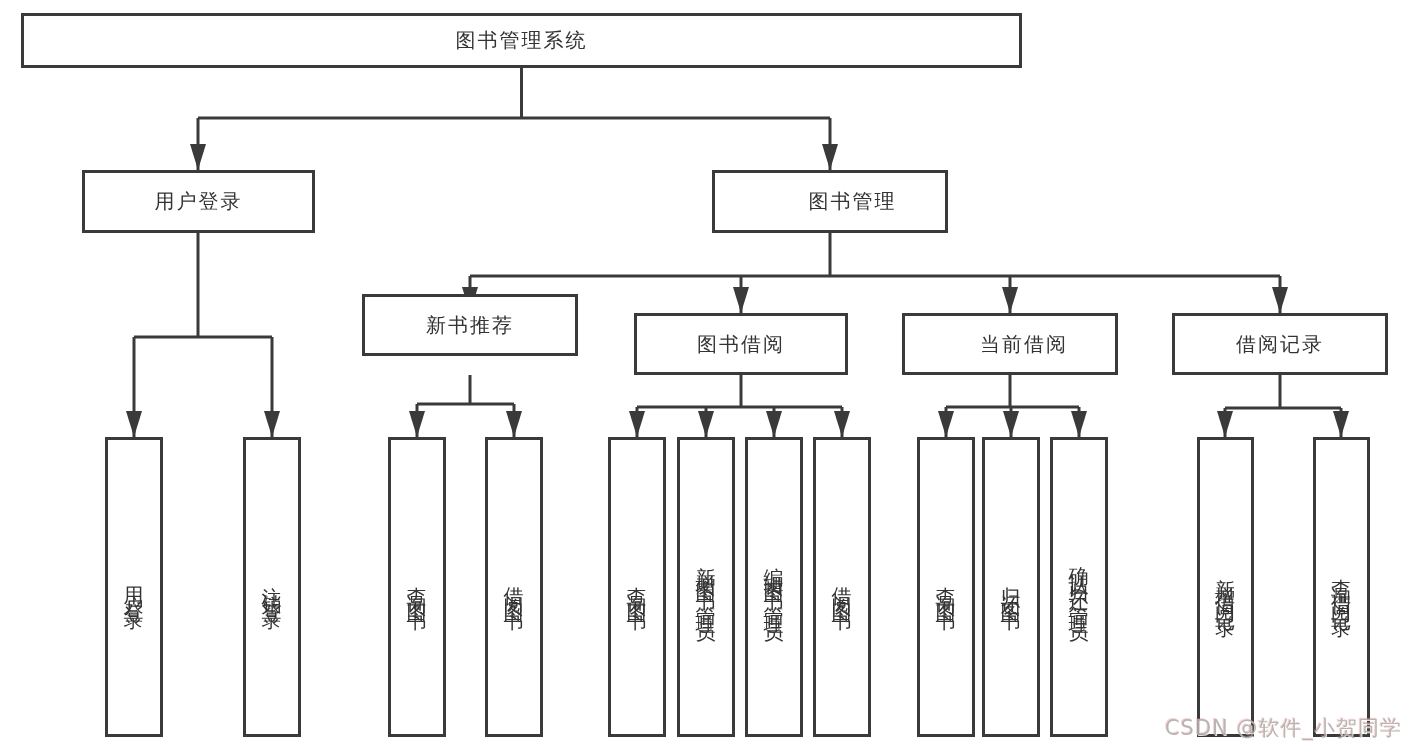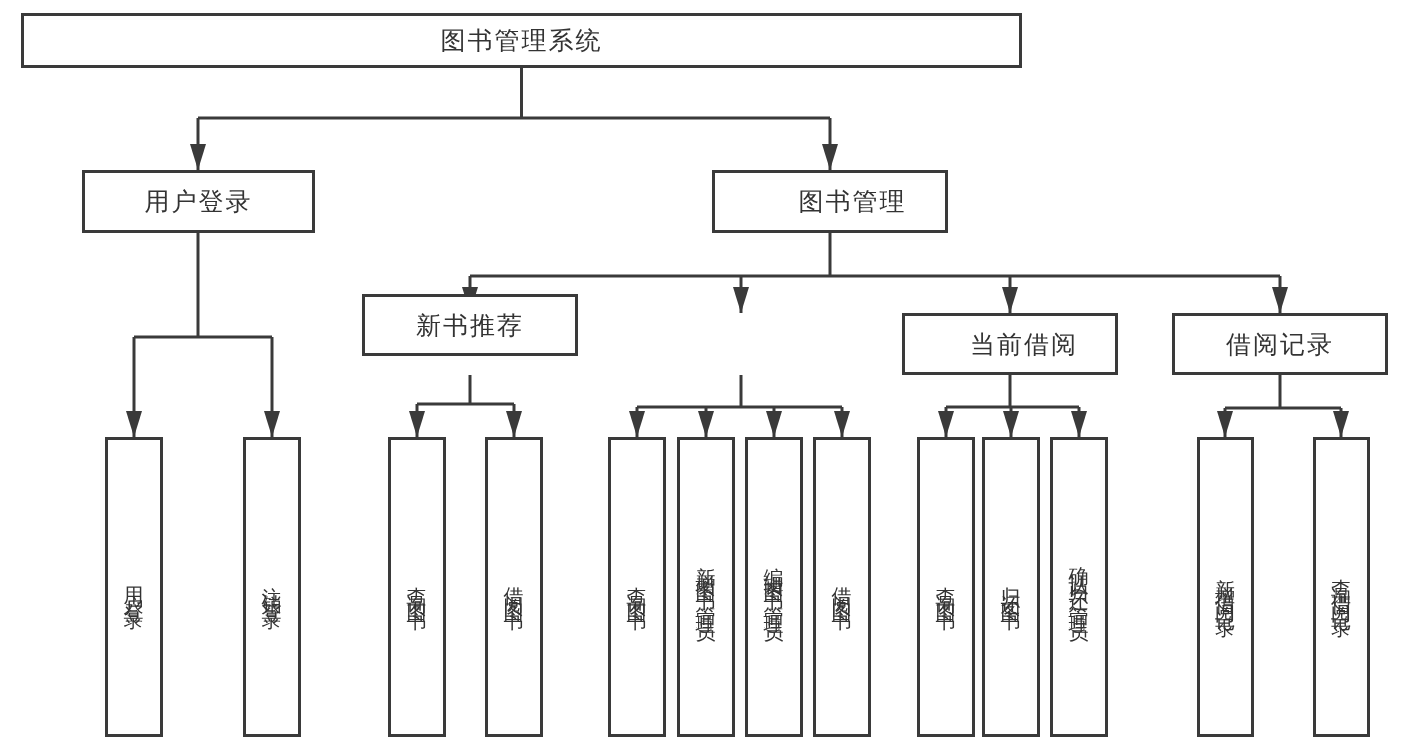--- a/index.html
+++ b/index.html
@@ -28,21 +28,21 @@
     box-sizing: border-box;
     border: 3px solid var(--line, #3a3a3a);
     background: #ffffff;
     color: var(--text, #333333);
     display: flex;
     align-items: center;
     justify-content: center;
     z-index: 1;
   }
   .hlabel {
-    font-size: 25px;
+    font-size: 20px;
     letter-spacing: 2px;
     white-space: nowrap;
   }
   .leaf {
     writing-mode: vertical-rl;
     text-orientation: mixed;
     font-size: 20px;
     letter-spacing: 8px;
     line-height: 1;
     white-space: nowrap;
@@ -112,20 +112,21 @@
     <path class="line" d="M1225 408 V437" marker-end="url(#arrowhead)"></path>
     <path class="line" d="M1341 408 V437" marker-end="url(#arrowhead)"></path>
   </svg>
 
   <div class="box hlabel" style="left:21px; top:13px; width:1001px; height:55px;">图书管理系统</div>
 
   <div class="box hlabel" style="left:82px; top:170px; width:233px; height:63px;">用户登录</div>
   <div class="box hlabel" style="left:712px; top:170px; width:236px; height:63px;padding-left:45px;">图书管理</div>
 
   <div class="box hlabel" style="left:362px; top:294px; width:216px; height:62px;">新书推荐</div>
+  <div class="box hlabel" style="left:634px; top:313px; width:214px; height:62px;">图书借阅</div>
   <div class="box hlabel" style="left:902px; top:313px; width:216px; height:62px;padding-left:28px;">当前借阅</div>
   <div class="box hlabel" style="left:1172px; top:313px; width:216px; height:62px;">借阅记录</div>
 
   <div class="box leaf" style="left:105px; top:437px; width:58px; height:300px;">用户登录</div>
   <div class="box leaf" style="left:243px; top:437px; width:58px; height:300px;">注销登录</div>
 
   <div class="box leaf" style="left:388px; top:437px; width:58px; height:300px;">查询图书</div>
   <div class="box leaf" style="left:485px; top:437px; width:58px; height:300px;">借阅图书</div>
 
   <div class="box leaf" style="left:608px; top:437px; width:58px; height:300px;">查询图书</div>
@@ -133,14 +134,15 @@
   <div class="box leaf" style="left:745px; top:437px; width:58px; height:300px;">编辑图书（管理员）</div>
   <div class="box leaf" style="left:813px; top:437px; width:58px; height:300px;">借阅图书</div>
 
   <div class="box leaf" style="left:917px; top:437px; width:58px; height:300px;">查询图书</div>
   <div class="box leaf" style="left:982px; top:437px; width:58px; height:300px;">归还图书</div>
   <div class="box leaf" style="left:1050px; top:437px; width:58px; height:300px;">确认归还（管理员）</div>
 
   <div class="box leaf" style="left:1197px; top:437px; width:57px; height:300px;">新增借阅记录</div>
   <div class="box leaf" style="left:1313px; top:437px; width:57px; height:300px;">查询借阅记录</div>
 
+  <div id="watermark">CSDN @软件_小贺同学</div>
 
 </div>
 
 </body></html>

